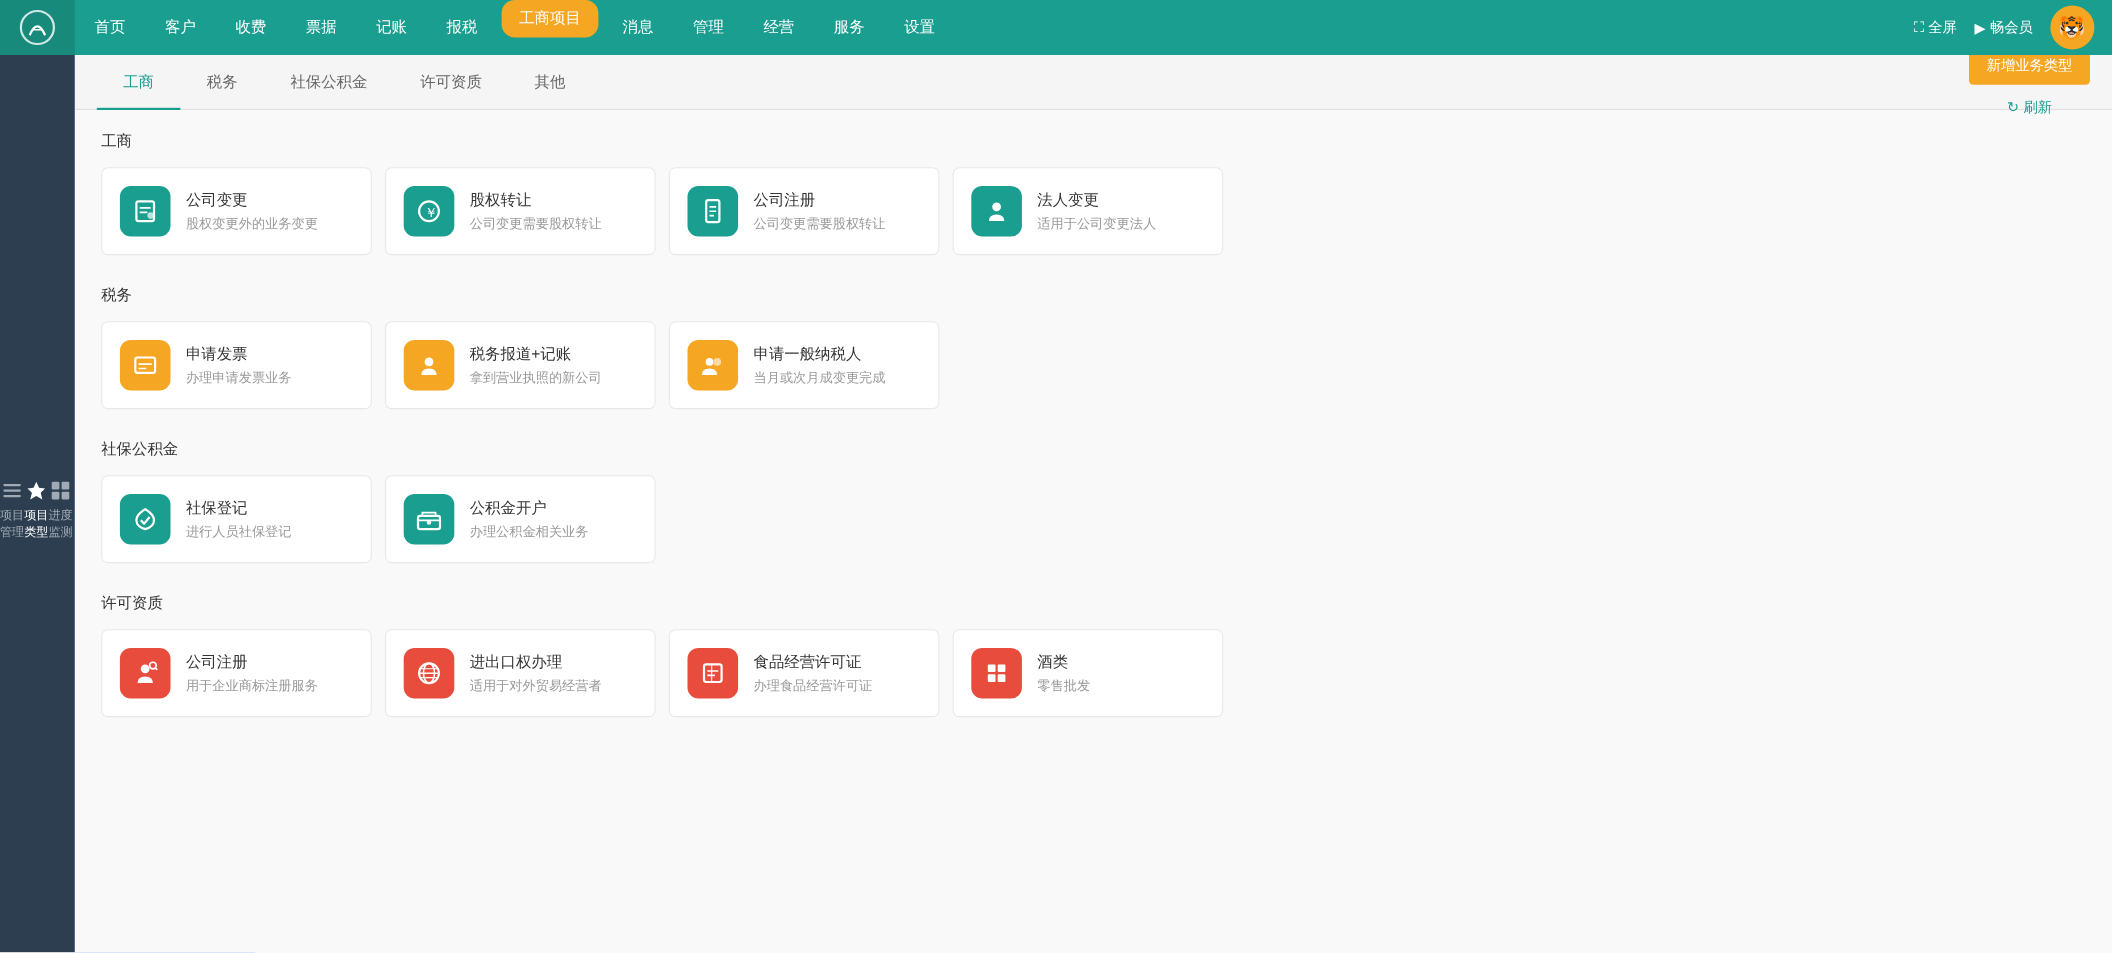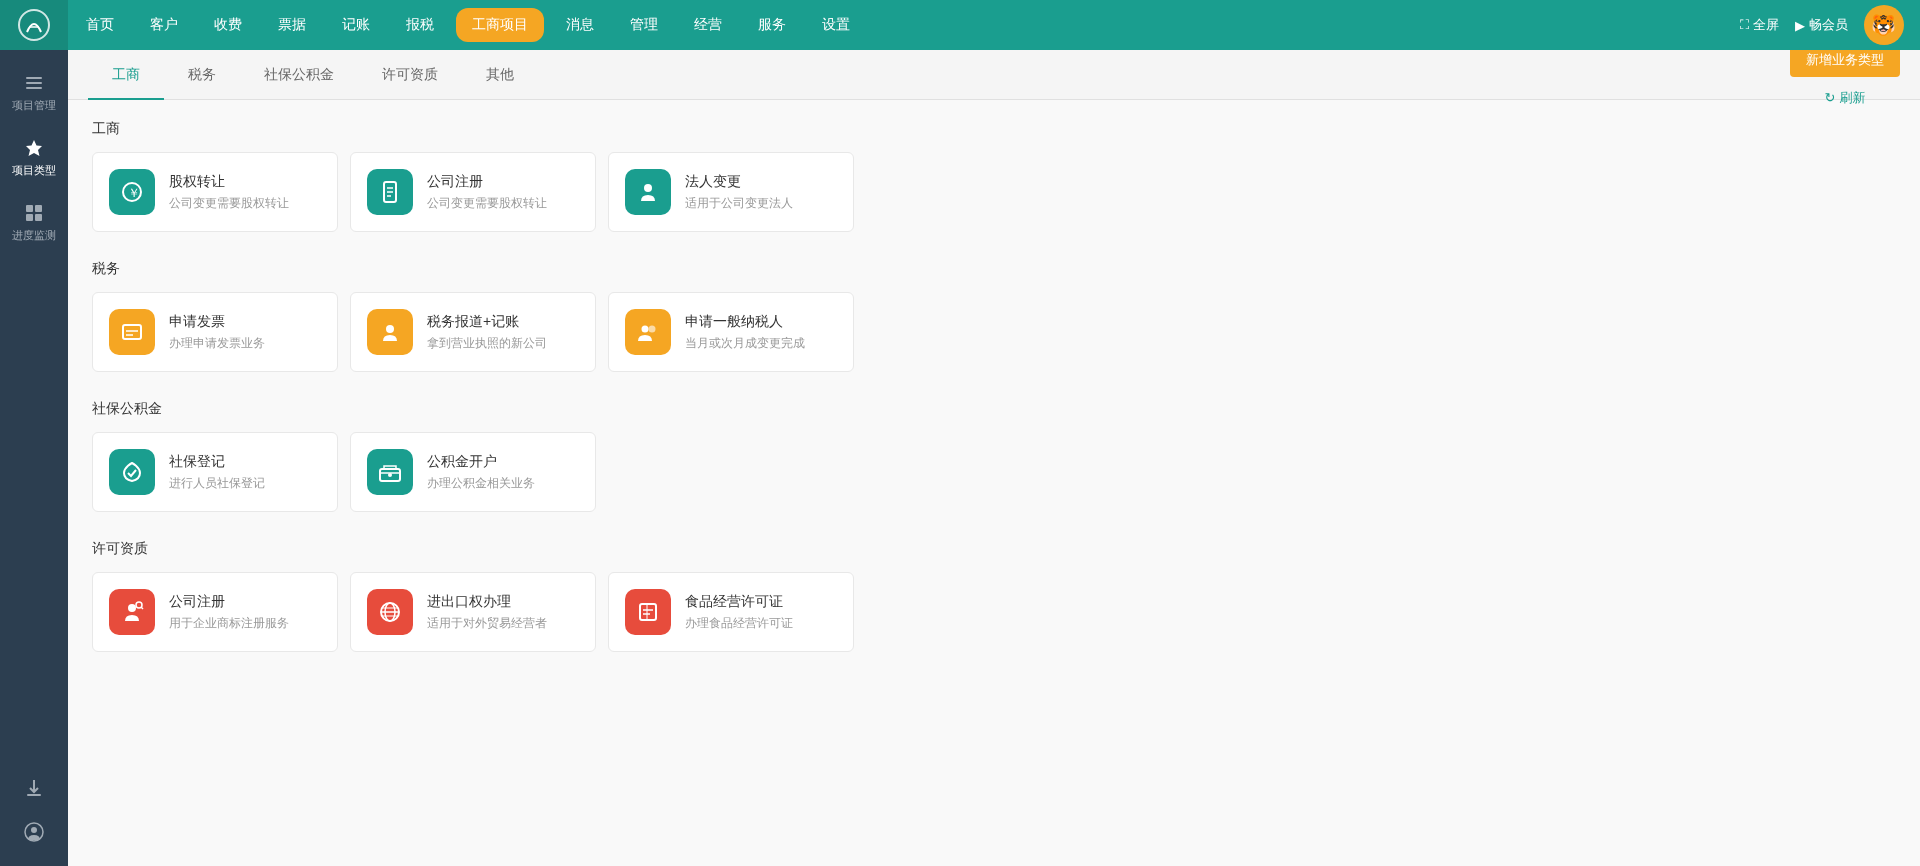--- a/index.html
+++ b/index.html
@@ -28,21 +28,21 @@
       border: 2px solid rgba(255,255,255,0.8);
       border-radius: 50%;
       display: flex;
       align-items: center;
       justify-content: center;
       color: white;
       font-size: 18px;
     }
     .top-nav-items {
       display: flex;
-      align-items: center;
+      align-items: flex-start;
       flex: 1;
       height: 100%;
     }
     .nav-item {
       color: white;
       font-size: 14px;
       padding: 0 18px;
       height: 100%;
       display: flex;
       align-items: center;
@@ -76,21 +76,21 @@
       display: flex;
       flex: 1;
       overflow: hidden;
     }
 
     
     .sidebar {
       width: 68px;
       background: #2c3e50;
       display: flex;
-      flex-direction: column;
+      flex-direction: row;
       align-items: center;
       padding-top: 10px;
       flex-shrink: 0;
     }
     .sidebar-item {
       width: 100%;
       display: flex;
       flex-direction: column;
       align-items: center;
       padding: 12px 0;
@@ -383,20 +383,34 @@
         </div>
       </div>
     </div>
 
     <div class="scroll-content">
 
       <div class="section-title">工商</div>
       <div class="cards-grid">
 
 
+        <div class="service-card">
+          <div class="card-icon icon-teal">
+            <svg width="26" height="26" viewBox="0 0 26 26" fill="white">
+              <rect x="5" y="4" width="16" height="18" rx="2" fill="none" stroke="white" stroke-width="2"></rect>
+              <line x1="8" y1="10" x2="18" y2="10" stroke="white" stroke-width="1.5"></line>
+              <line x1="8" y1="14" x2="15" y2="14" stroke="white" stroke-width="1.5"></line>
+              <circle cx="18" cy="17" r="3" fill="white" opacity="0.7"></circle>
+            </svg>
+          </div>
+          <div class="card-info">
+            <div class="card-title">公司变更</div>
+            <div class="card-desc">股权变更外的业务变更</div>
+          </div>
+        </div>
 
         <div class="service-card">
           <div class="card-icon icon-teal">
             <svg width="26" height="26" viewBox="0 0 26 26" fill="white">
               <circle cx="13" cy="13" r="9" fill="none" stroke="white" stroke-width="2"></circle>
               <text x="9" y="18" font-size="12" fill="white">￥</text>
             </svg>
           </div>
           <div class="card-info">
             <div class="card-title">股权转让</div>
@@ -552,16 +566,30 @@
               <line x1="8" y1="15" x2="15" y2="15" stroke="white" stroke-width="1.5"></line>
               <line x1="12" y1="5" x2="12" y2="21" stroke="white" stroke-width="1"></line>
             </svg>
           </div>
           <div class="card-info">
             <div class="card-title">食品经营许可证</div>
             <div class="card-desc">办理食品经营许可证</div>
           </div>
         </div>
 
+        <div class="service-card">
+          <div class="card-icon icon-red">
+            <svg width="26" height="26" viewBox="0 0 26 26" fill="white">
+              <rect x="5" y="5" width="7" height="7" rx="1" fill="white"></rect>
+              <rect x="14" y="5" width="7" height="7" rx="1" fill="white"></rect>
+              <rect x="5" y="14" width="7" height="7" rx="1" fill="white"></rect>
+              <rect x="14" y="14" width="7" height="7" rx="1" fill="white"></rect>
+            </svg>
+          </div>
+          <div class="card-info">
+            <div class="card-title">酒类</div>
+            <div class="card-desc">零售批发</div>
+          </div>
+        </div>
       </div>
     </div>
   </div>
 </div>
 
 </body></html>

